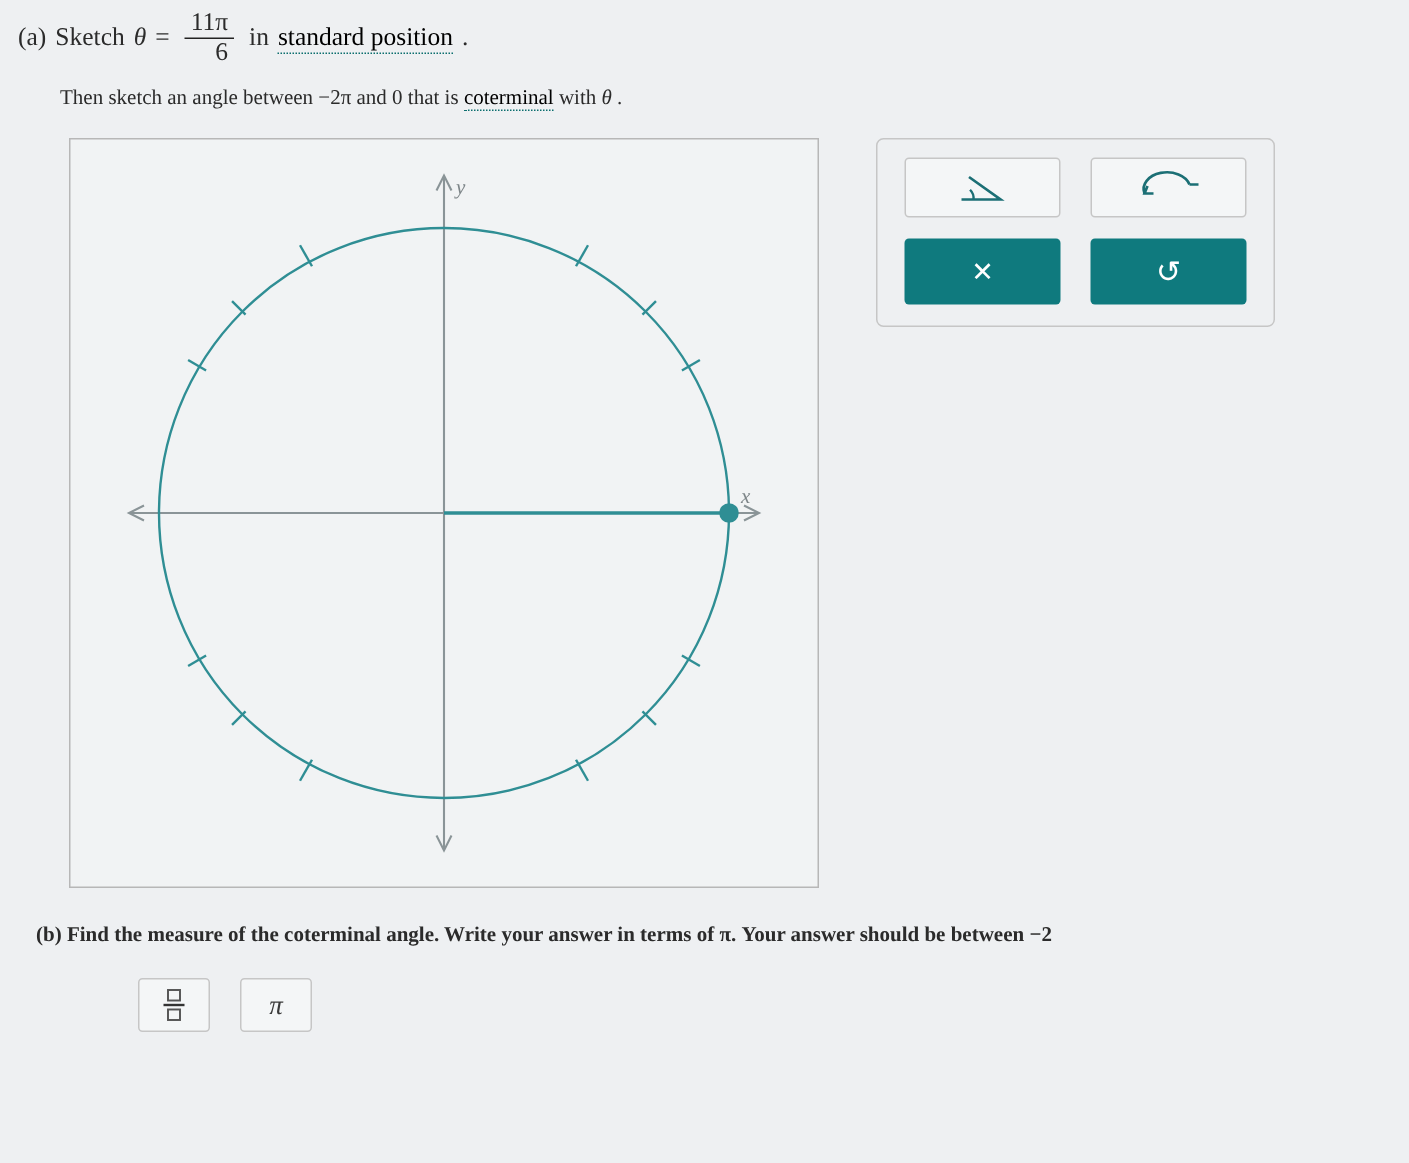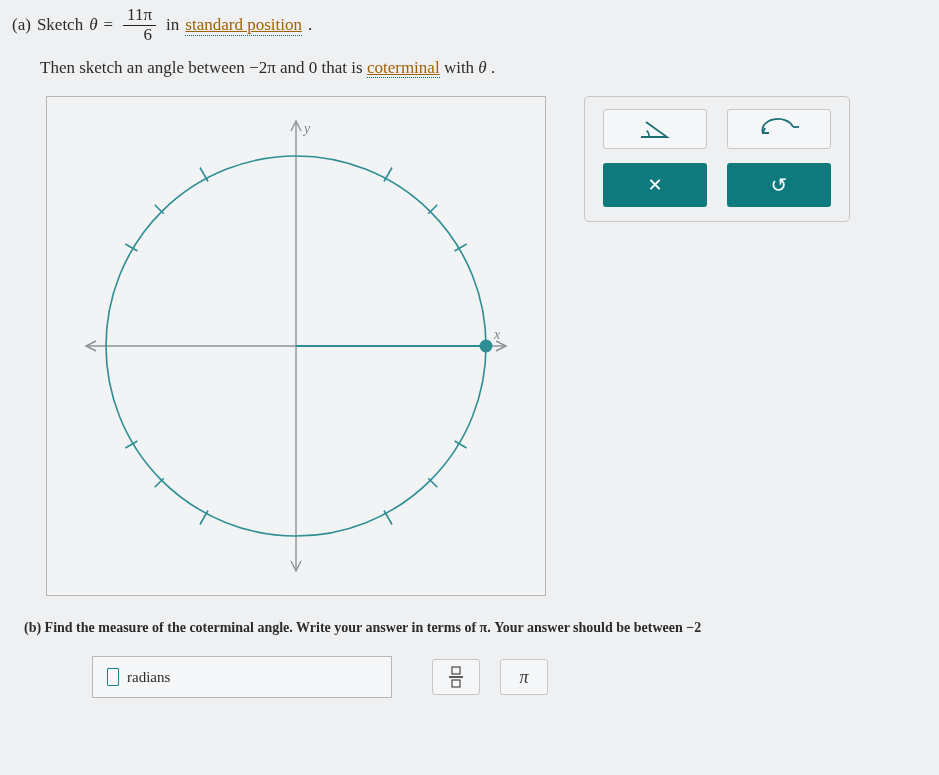--- a/index.html
+++ b/index.html
@@ -22,23 +22,23 @@
     .fraction {
       display: inline-flex;
       flex-direction: column;
       align-items: flex-end;
       line-height: 1.1;
       margin: 0 4px;
       font-size: 17px;
     }
     .fraction .num { border-bottom: 1.2px solid #222; padding: 0 4px; }
     .fraction .den { padding: 0 4px; }
-    .ul-link { color: #a16207; border-bottom: 1px dotted #0b6e6e; cursor: help; text-decoration: underline; }
+    .ul-link { color: #000000; border-bottom: 1px dotted #0b6e6e; cursor: help; }
     .question-a2 {
-      font-size: 17px;
+      font-size: 14px;
       margin-left: 28px;
       margin-bottom: 18px;
     }
     .work-row {
       display: flex;
       gap: 38px;
       align-items: flex-start;
     }
     .sketch-panel {
       width: 500px;
@@ -208,24 +208,20 @@
       <div class="tool-btn-solid">
         <span style="font-size:20px">↺</span>
       </div>
     </div>
   </div>
 </div>
 
 <div class="part-b">(b) Find the measure of the coterminal angle. Write your answer in terms of π. Your answer should be between −2</div>
 
 <div class="answer-row">
-  <div class="answer-box">
-    <span class="small-sq"></span>
-    <span>radians</span>
-  </div>
   <div class="input-toolbar">
     <div class="input-tool">
       <svg width="20" height="24" viewBox="0 0 20 24">
         <rect x="6" y="2" width="8" height="7" fill="none" stroke="#555" stroke-width="1.3"></rect>
         <line x1="3" y1="12" x2="17" y2="12" stroke="#333" stroke-width="1.6"></line>
         <rect x="6" y="15" width="8" height="7" fill="none" stroke="#555" stroke-width="1.3"></rect>
       </svg>
     </div>
     <div class="input-tool ital" style="font-size:18px;">π</div>
   </div>

